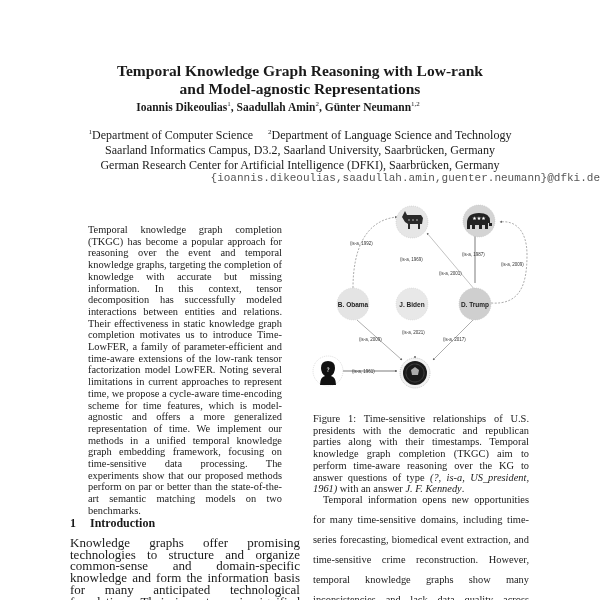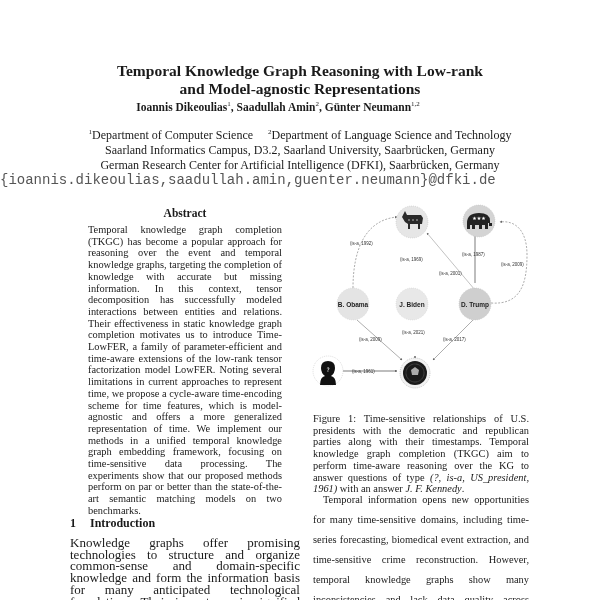--- a/index.html
+++ b/index.html
@@ -4,21 +4,21 @@
   <style>
     html, body { margin: 0; padding: 0; background: #ffffff; }
     body { width: 600px; height: 600px; overflow: hidden; position: relative; font-family: "Liberation Serif", "DejaVu Serif", serif; color: #1a1a1a; }
     .page { position: absolute; left: 0; top: 0; width: 600px; height: 600px; }
     .title { position: absolute; left: 0; width: 600px; top: 62px; text-align: center; font-weight: bold; font-size: 15.5px; line-height: 18px; }
     .authors { position: absolute; left: 0; width: 556px; top: 100px; text-align: center; font-weight: bold; font-size: 11.5px; }
     .authors sup { font-weight: normal; font-size: 7px; }
     .affil { position: absolute; left: 0; width: 600px; top: 125px; text-align: center; font-size: 12px; line-height: 15px; }
     .affil .line1 span { margin: 9px 6px; }
     .affil sup { font-size: 7px; }
-    .email { position: absolute; left: 0; width: 600px; top: 172px; text-align: left; font-family: "Liberation Mono", "DejaVu Sans Mono", monospace; font-size: 14px; color: #555; }
+    .email { position: absolute; left: 0; width: 600px; top: 172px; text-align: right; font-family: "Liberation Mono", "DejaVu Sans Mono", monospace; font-size: 11px; color: #555; }
     .abstract-head { position: absolute; left: 70px; width: 230px; top: 207px; text-align: center; font-weight: bold; font-size: 11.5px; }
     .abstract { position: absolute; left: 88px; width: 194px; top: 224px; font-size: 10.4px; line-height: 11.7px; text-align: justify; }
     .abstract p { margin: 0; }
     .sec-head { position: absolute; left: 70px; top: 516px; font-weight: bold; font-size: 12px; }
     .sec-head .num { display: inline-block; width: 20px; }
     .intro { position: absolute; left: 70px; width: 230px; top: 537px; font-size: 13px; line-height: 11.7px; text-align: justify; }
     .intro p { margin: 0; }
     .figure { position: absolute; left: 305px; top: 195px; width: 240px; height: 215px; }
     .caption { position: absolute; left: 313px; width: 216px; top: 413px; font-size: 10.4px; line-height: 11.7px; text-align: justify; }
     .caption i { font-style: italic; }
@@ -47,21 +47,20 @@
     <div class="line1">
       <span><sup>1</sup><span style="margin:0">Department of Computer Science</span></span>
       <span><sup>2</sup><span style="margin:0">Department of Language Science and Technology</span></span>
     </div>
     <div>Saarland Informatics Campus, D3.2, Saarland University, Saarbrücken, Germany</div>
     <div>German Research Center for Artificial Intelligence (DFKI), Saarbrücken, Germany</div>
   </div>
 
   <div class="email">{ioannis.dikeoulias,saadullah.amin,guenter.neumann}@dfki.de</div>
 
-  <div class="abstract-head">Abstract</div>
   <div class="abstract">
     <p>Temporal knowledge graph completion (TKGC) has become a popular approach for reasoning over the event and temporal knowledge graphs, targeting the completion of knowledge with accurate but missing information. In this context, tensor decomposition has successfully modeled interactions between entities and relations. Their effectiveness in static knowledge graph completion motivates us to introduce Time-LowFER, a family of parameter-efficient and time-aware extensions of the low-rank tensor factorization model LowFER. Noting several limitations in current approaches to represent time, we propose a cycle-aware time-encoding scheme for time features, which is model-agnostic and offers a more generalized representation of time. We implement our methods in a unified temporal knowledge graph embedding framework, focusing on time-sensitive data processing. The experiments show that our proposed methods perform on par or better than the state-of-the-art semantic matching models on two benchmarks.</p>
   </div>
 
   <div class="sec-head">
     <span class="num">1</span><span>Introduction</span>
   </div>
   <div class="intro">
     <p>Knowledge graphs offer promising technologies to structure and organize common-sense and domain-specific knowledge and form the information basis for many anticipated technological foundations. Their importance is signified by downstream</p>
   </div>

